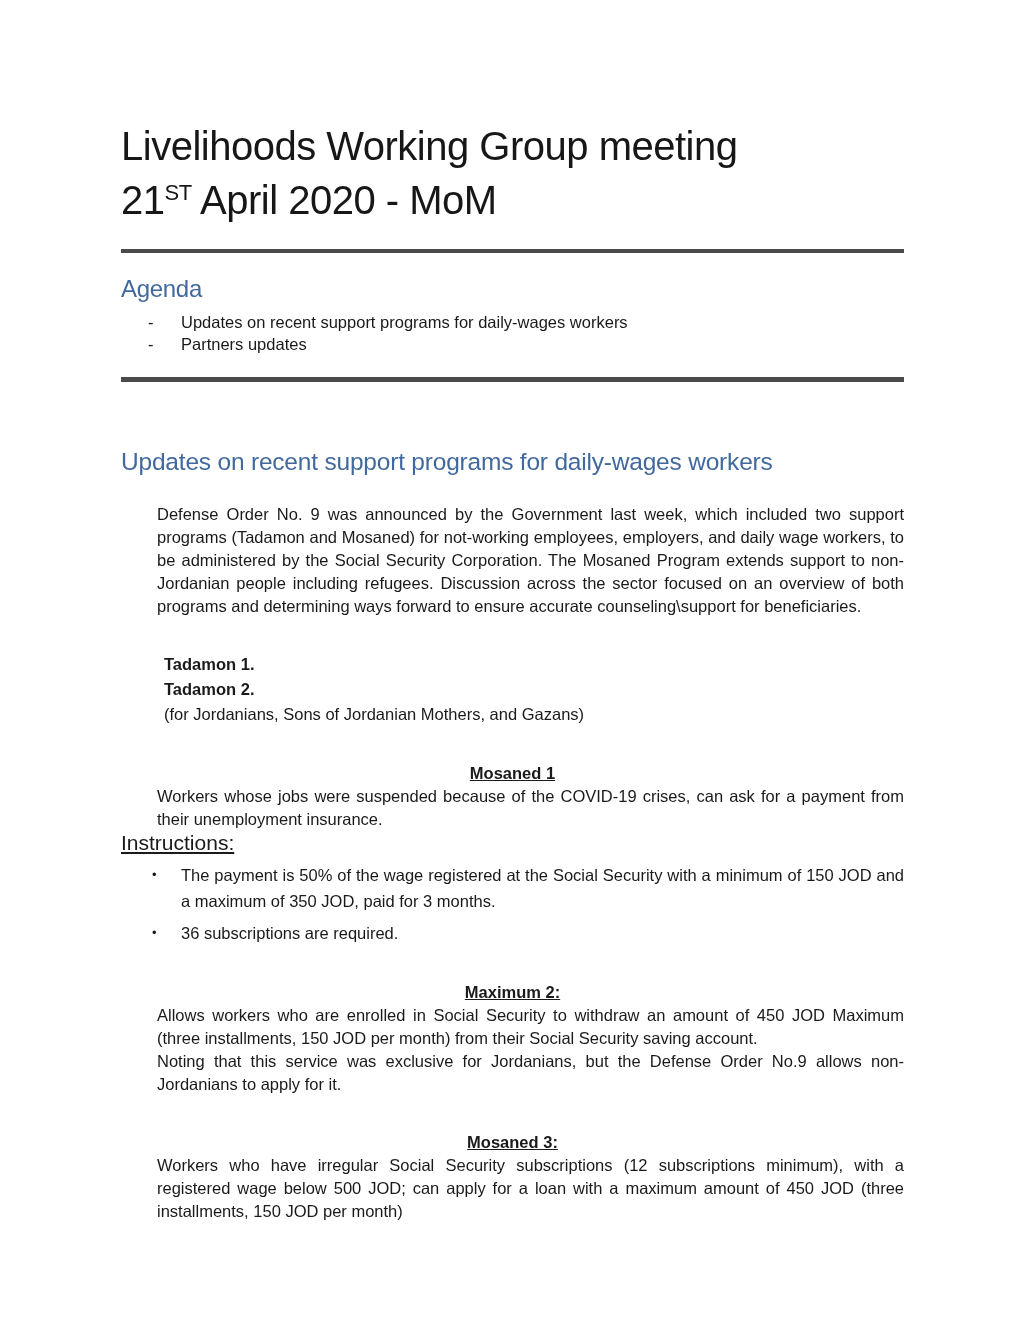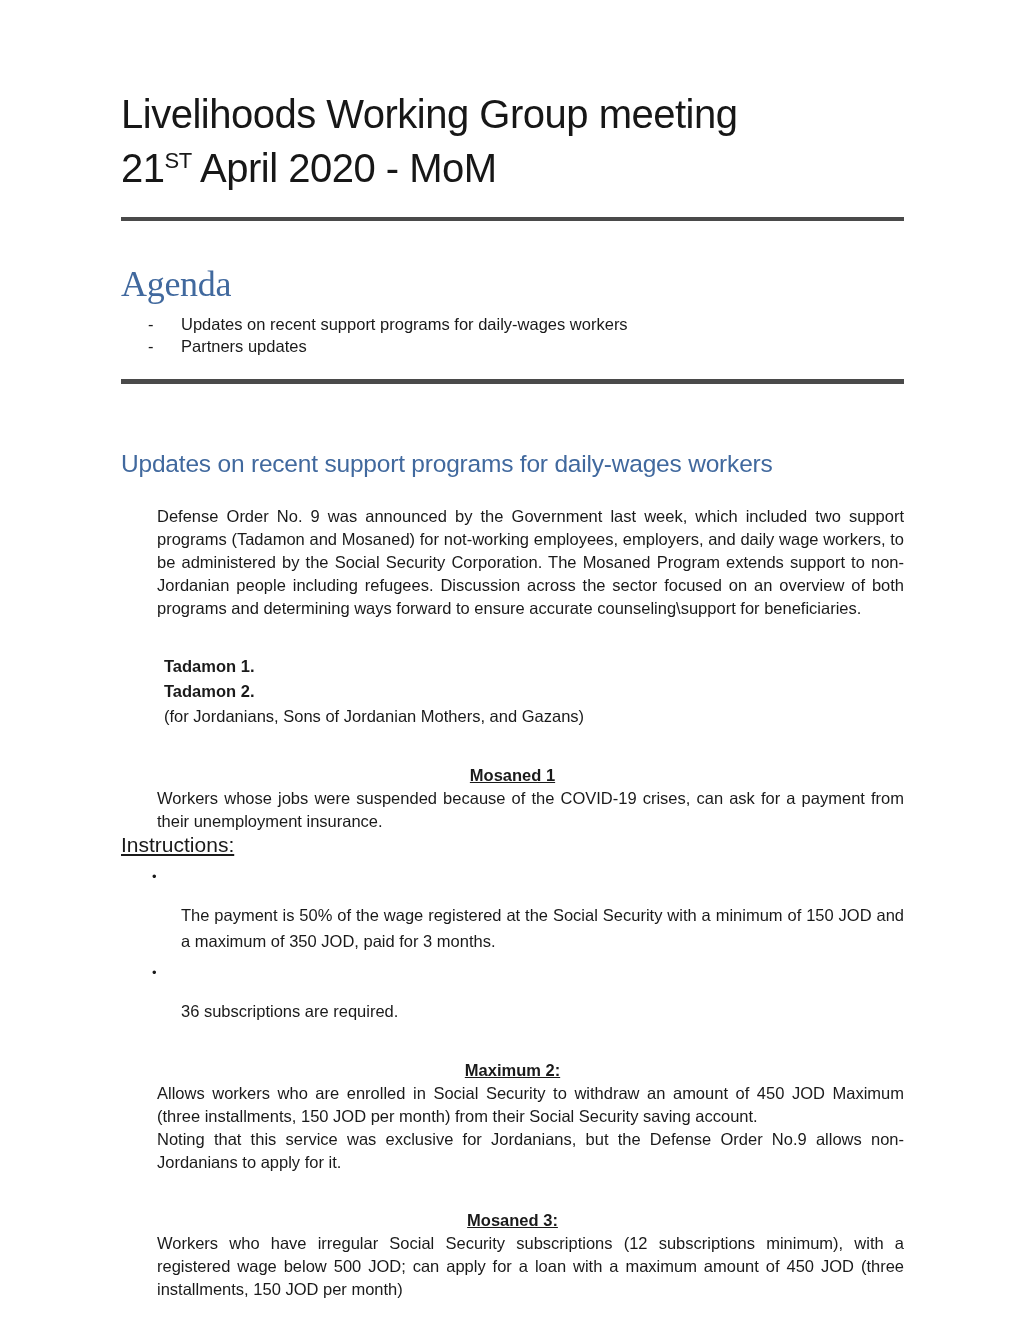--- a/index.html
+++ b/index.html
@@ -8,21 +8,21 @@
     height: 1325px;
     background: #ffffff;
     font-family: "Liberation Sans", sans-serif;
     color: #1a1a1a;
     -webkit-font-smoothing: antialiased;
   }
   .page {
     box-sizing: border-box;
     width: 1024px;
     height: 1325px;
-    padding: 88px 120px 0 121px;
+    padding: 120px 120px 0 121px;
     overflow: hidden;
   }
   
   .doc-title {
     font-size: 40px;
     line-height: 1.34;
     font-weight: 400;
     color: #171717;
     letter-spacing: -0.5px;
   }
@@ -39,25 +39,24 @@
     border: none;
   }
   .rule-2 {
     height: 5px;
     background: #555555;
     margin-top: 22px;
     border: none;
   }
   
   .agenda-heading {
-    margin-top: 42px;
-    font-size: 36px;
+    margin-top: 22px;
+    font-size: 24px;
     font-weight: 400;
     letter-spacing: -0.3px;
-    font-family: Liberation Serif, serif;
   }
   .agenda-list { margin-top: 8px; }
   .agenda-item {
     display: flex;
     margin-left: 27px;
     font-size: 16.5px;
     line-height: 22px;
   }
   .agenda-item .dash {
     width: 33px;
@@ -104,21 +103,20 @@
   }
   .bullet-item .bullet {
     width: 29px;
     flex: 0 0 29px;
     font-size: 13px;
     line-height: 26px;
   }
   .bullet-item .bullet-text {
     text-align: justify;
     flex: 1 1 auto;
-    margin-top: 38px;
   }
 </style>
 </head>
 <body>
 
 <div class="page">
 
   <div class="doc-title">
     <div>Livelihoods Working Group meeting</div>
     <div><span>21</span><sup>ST</sup><span> April 2020 - MoM</span></div>

